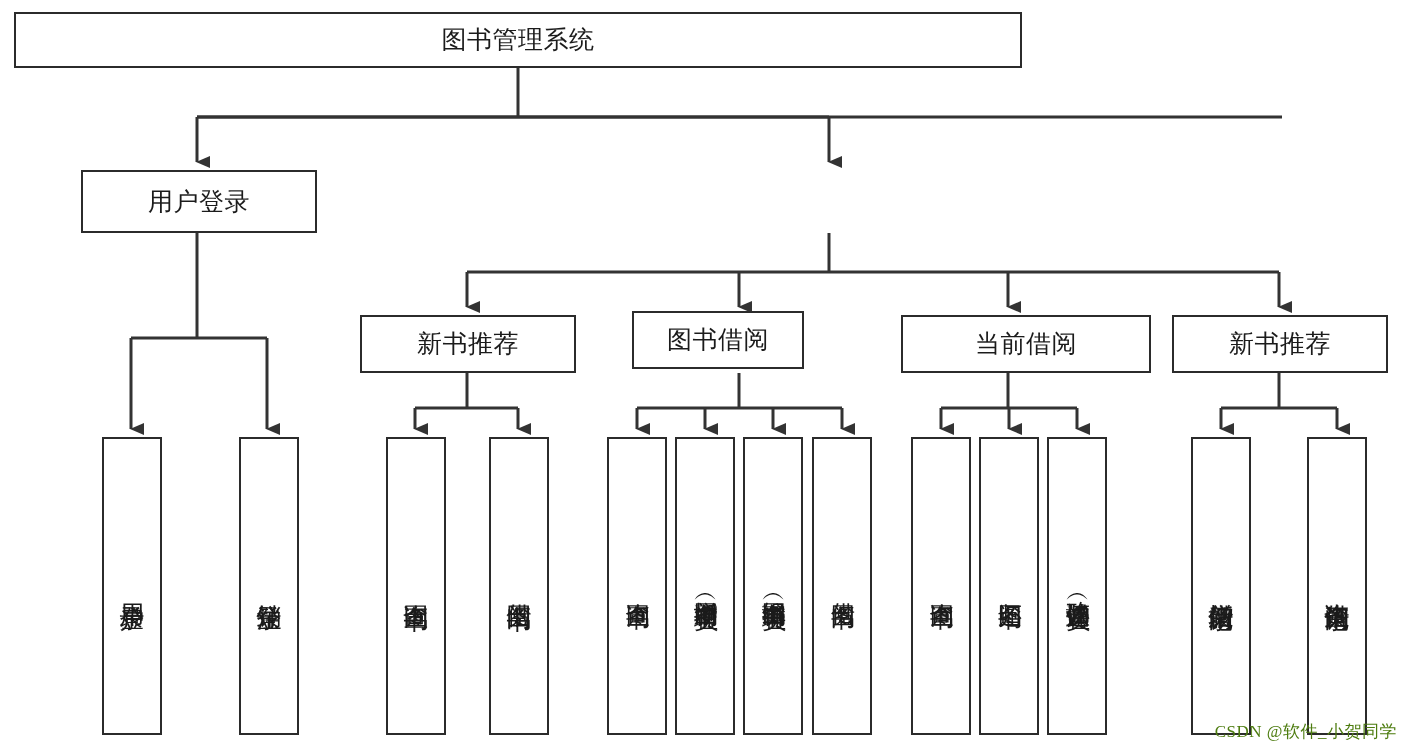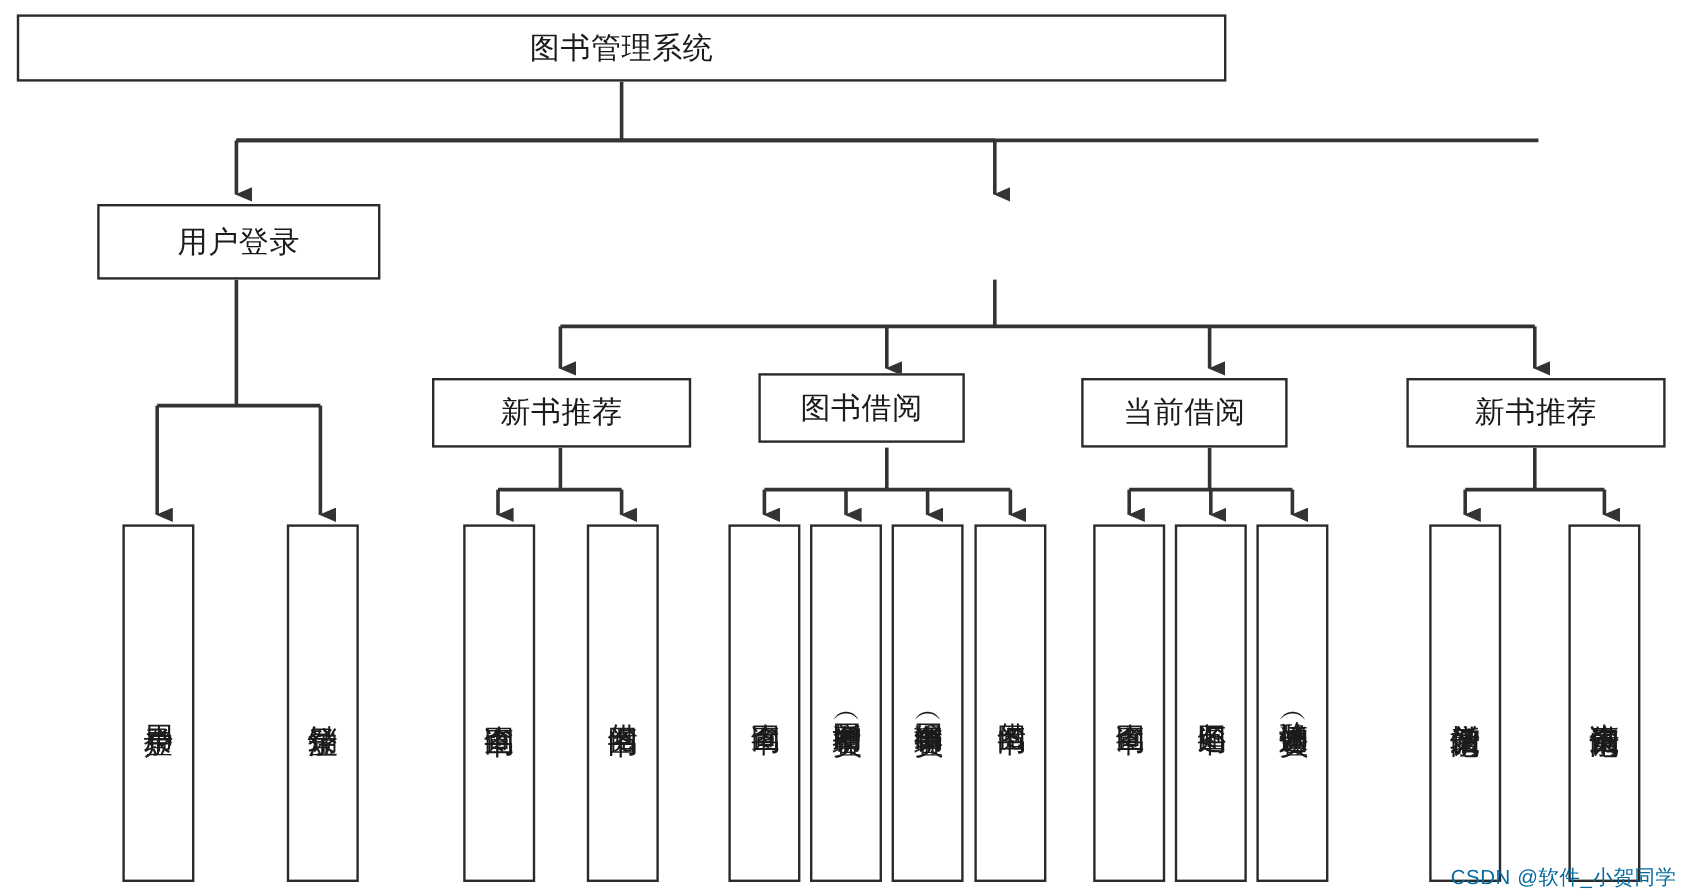--- a/index.html
+++ b/index.html
@@ -69,24 +69,24 @@
     max-height: 100%;
   }
   .node.vert.narrow .label {
     font-size: 24px;
   }
   #watermark {
     position: absolute;
     right: 8px;
     bottom: 4px;
     font-size: 17px;
-    color: #0369a1;
+    color: #4d7c0f;
     letter-spacing: 0.5px;
     white-space: nowrap;
-    font-family: Liberation Sans, sans-serif;
+    font-family: Liberation Serif, serif;
   }
 </style>
 </head>
 <body>
 
 <div id="canvas">
 
   <svg id="edges" viewBox="0 0 1405 747" width="1405" height="747" xmlns="http://www.w3.org/2000/svg">
     <defs>
       <marker id="arrow" viewBox="0 0 12 14" refX="6" refY="13" markerWidth="12" markerHeight="14" orient="auto-start-reverse" markerUnits="userSpaceOnUse">
@@ -151,21 +151,21 @@
 
 
   <div class="node horiz" style="left:360px; top:315px; width:216px; height:58px;">
     <span class="label">新书推荐</span>
   </div>
 
   <div class="node horiz" style="left:632px; top:311px; width:172px; height:58px;">
     <span class="label">图书借阅</span>
   </div>
 
-  <div class="node horiz" style="left:901px; top:315px; width:172px; height:58px;">
+  <div class="node horiz" style="left:901px; top:315px; width:250px; height:58px;">
     <span class="label">当前借阅</span>
   </div>
 
   <div class="node horiz" style="left:1172px; top:315px; width:216px; height:58px;">
     <span class="label">新书推荐</span>
   </div>
 
   <div class="node vert" style="left:102px; top:437px; width:60px; height:298px;">
     <span class="label">用户登录</span>
   </div>

